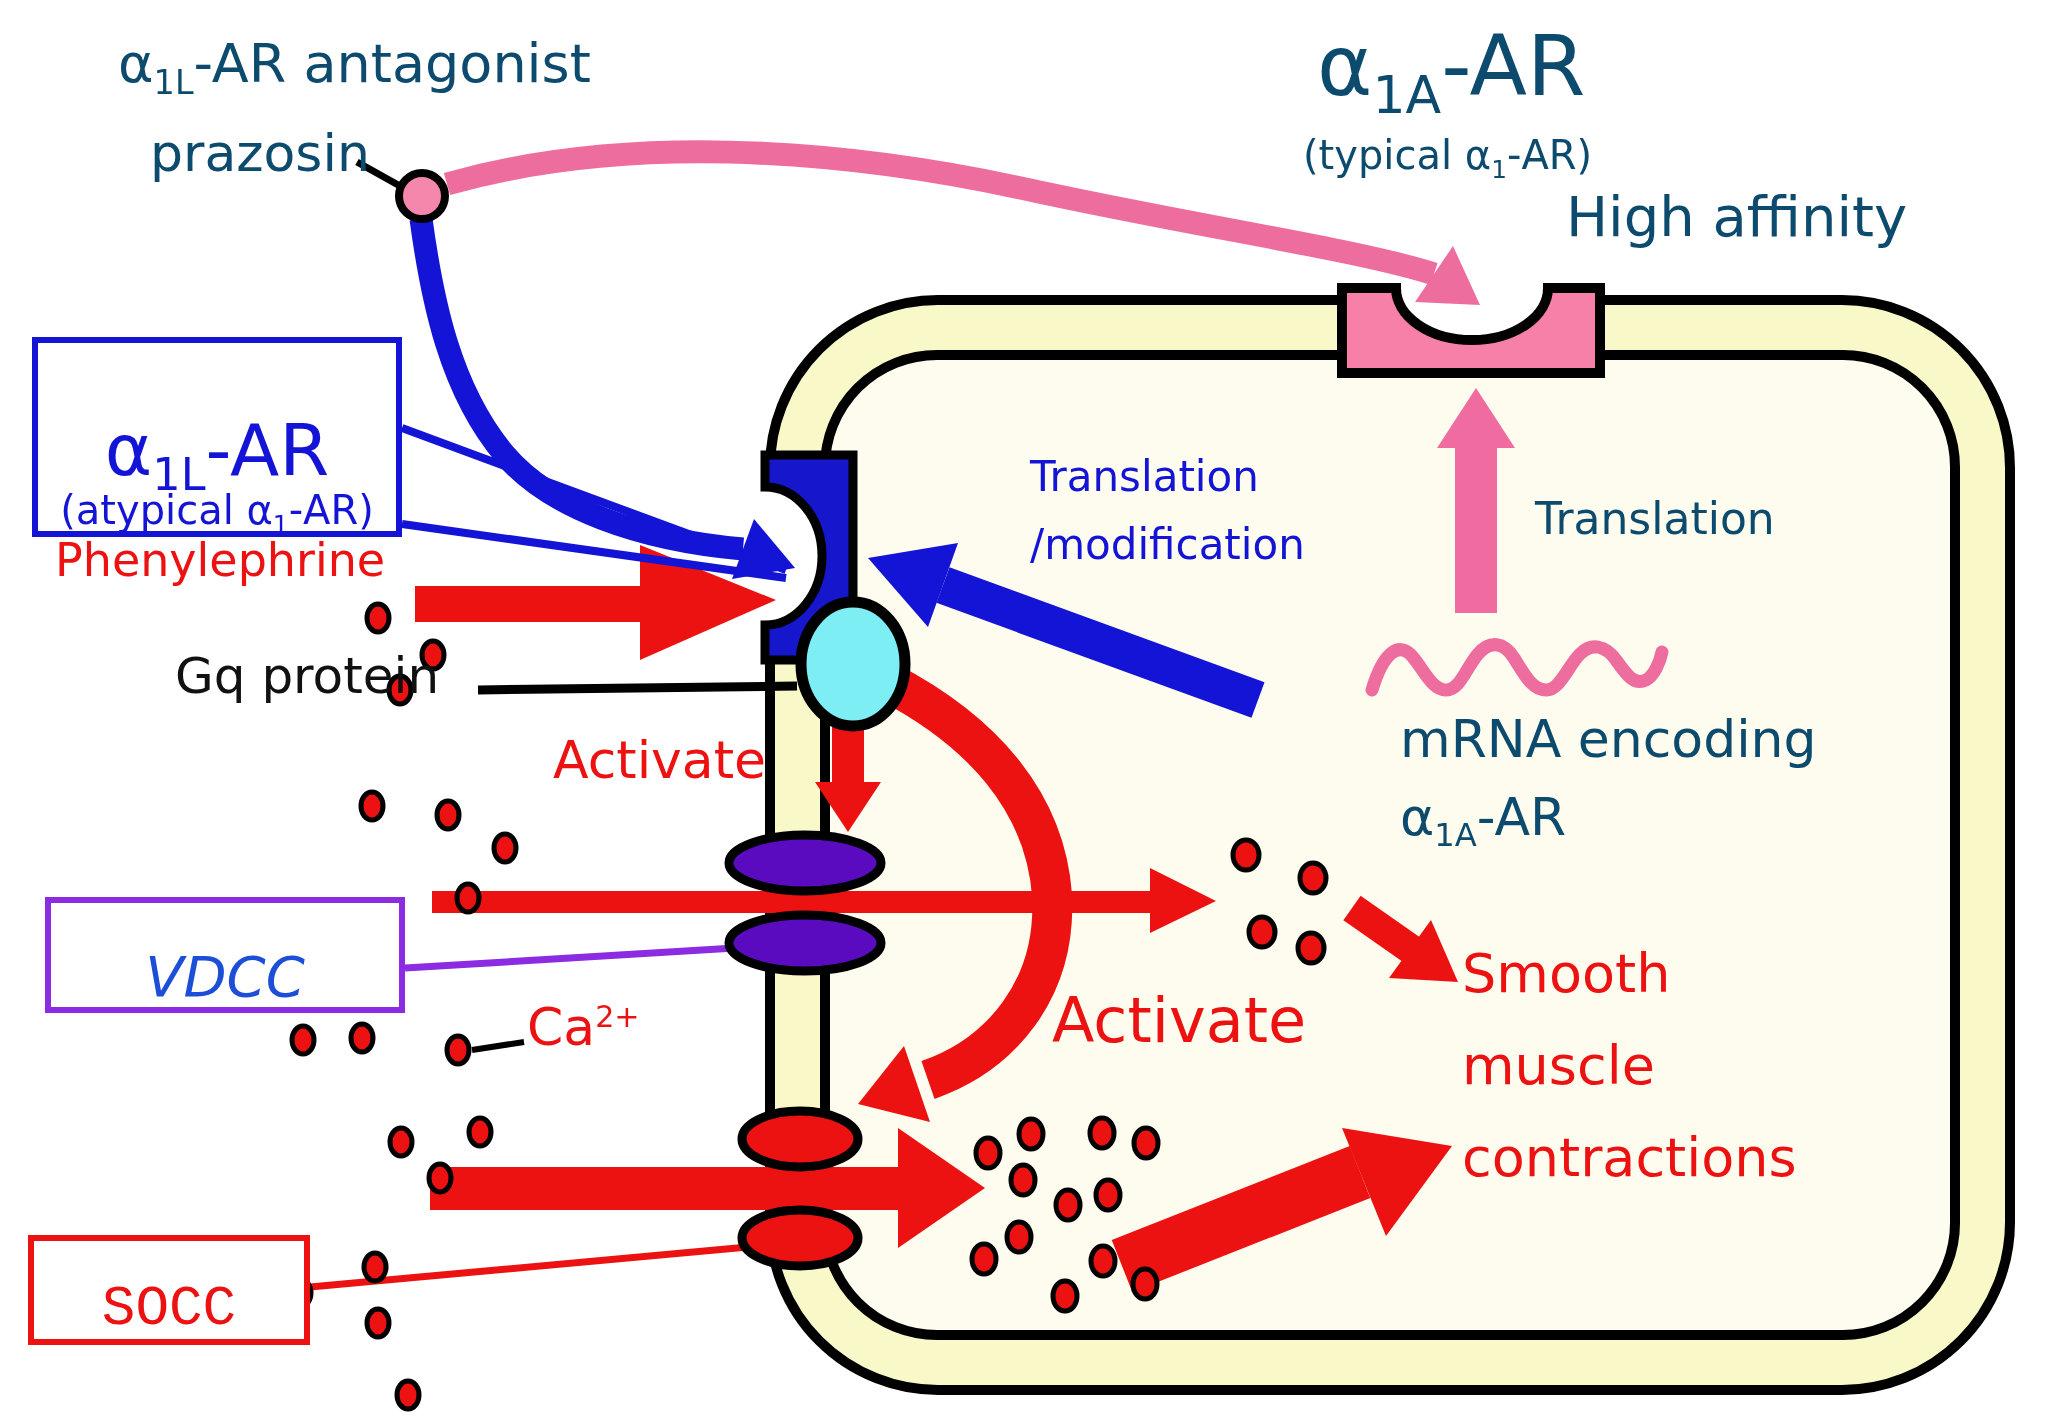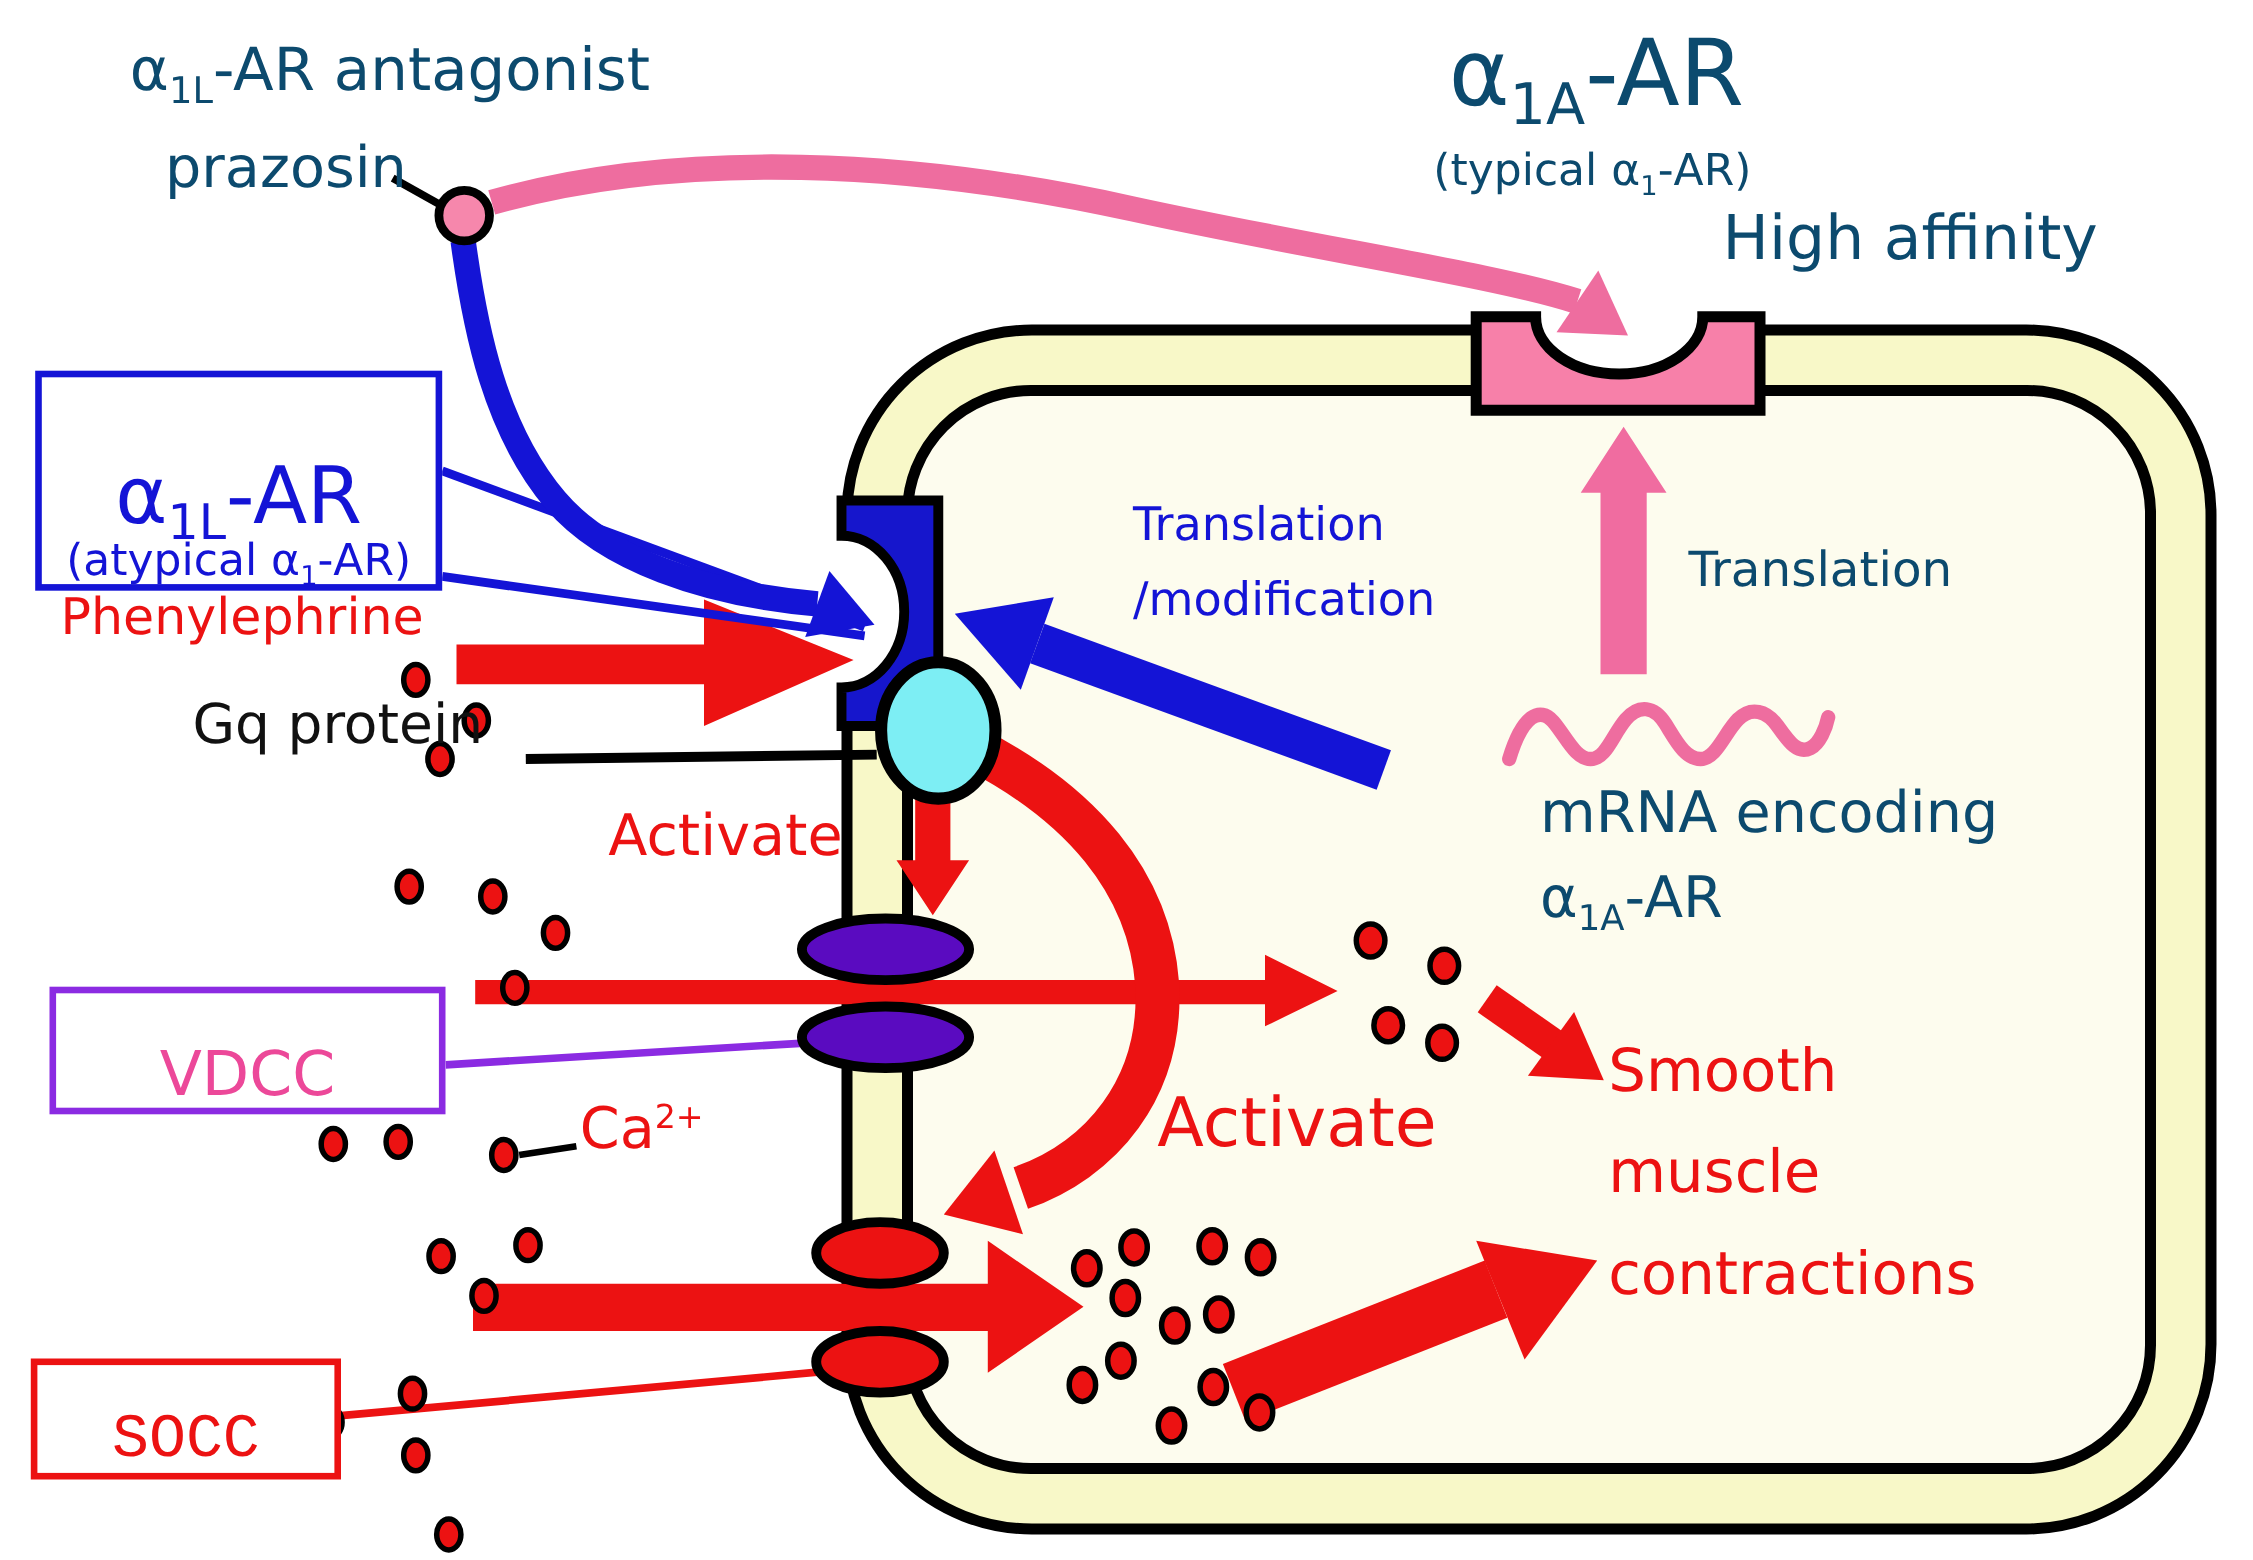--- a/index.html
+++ b/index.html
@@ -3,21 +3,21 @@
 <meta charset="utf-8">
 <style>
   html,body{margin:0;padding:0;background:#ffffff;}
   #stage{position:relative;width:2048px;height:1418px;background:#ffffff;overflow:hidden;
          font-family:"DejaVu Sans","Liberation Sans",sans-serif;}
   #art{position:absolute;left:0;top:0;width:2048px;height:1418px;}
   .t{position:absolute;white-space:nowrap;line-height:1.05;}
   .pink{color:#0c4a6e;}
   .blue{color:#1414d6;}
   .red{color:#ec1212;}
-  .purple{color:#ec4899;}
+  .purple{color:#1d4ed8;font-style:italic;}
   .black{color:#111111;}
   sub{font-size:0.62em;line-height:0;}
   sup{font-size:0.58em;line-height:0;}
   .box{position:absolute;box-sizing:border-box;background:#ffffff;display:flex;
        flex-direction:column;align-items:center;justify-content:flex-end;}
   #a1l-box{left:32px;top:337px;width:370px;height:200px;border:6px solid #1414d6;}
   #vdcc-box{left:45px;top:897px;width:360px;height:116px;border:6px solid #8b2be2;}
   #socc-box{left:28px;top:1235px;width:282px;height:110px;border:6px solid #ec1212;}
 </style>
 </head>
@@ -154,21 +154,21 @@
   </div>
   <div class="t blue" style="position:static;font-size:40px;">
     <span>(atypical α</span><sub>1</sub><span>-AR)</span>
   </div>
 </div>
 
 <div class="t red" style="left:55px;top:536px;font-size:46px;">
   <span>Phenylephrine</span>
 </div>
 
-<div class="t black" style="left:175px;top:632px;font-size:50px;">
+<div class="t black" style="left:175px;top:650px;font-size:50px;">
   <span>Gq protein</span>
 </div>
 
 <div class="t red" style="left:553px;top:733px;font-size:52px;">
   <span>Activate</span>
 </div>
 
 <div class="t blue" style="left:1030px;top:455px;font-size:42px;">
   <span>Translation</span>
 </div>

